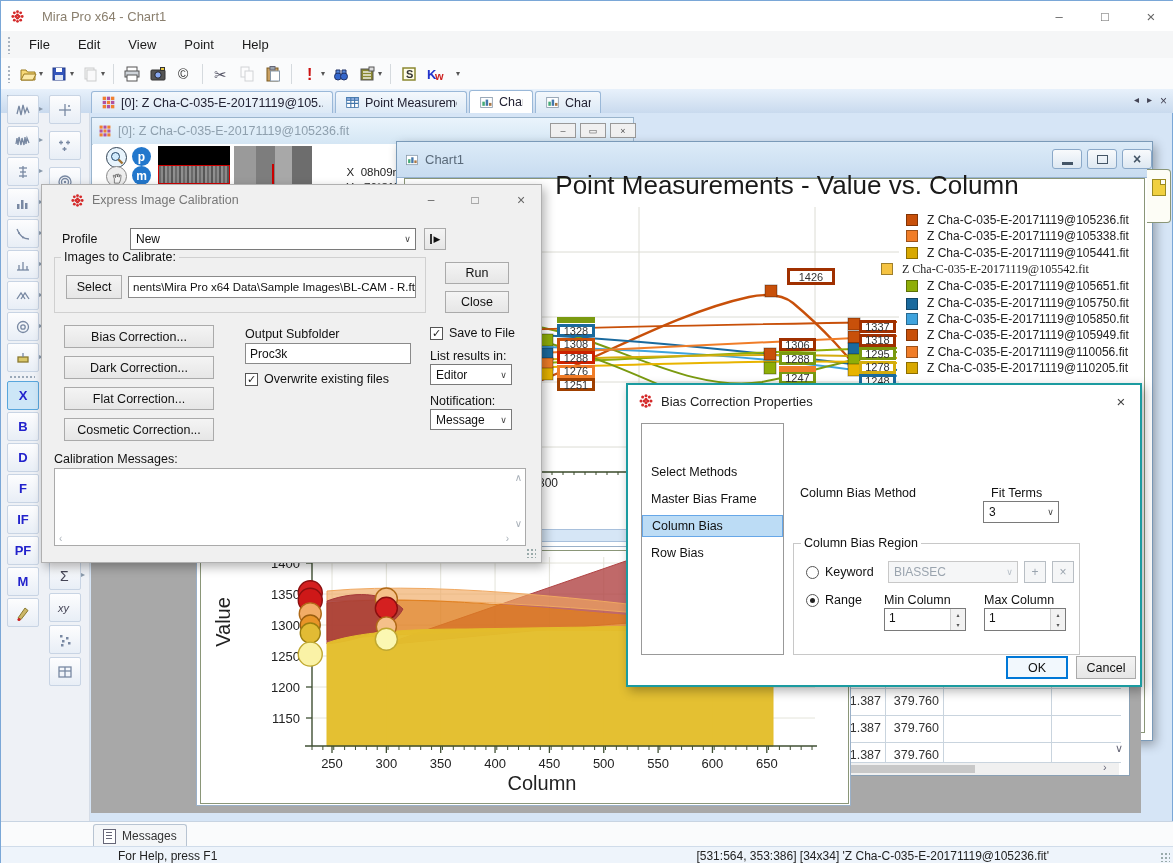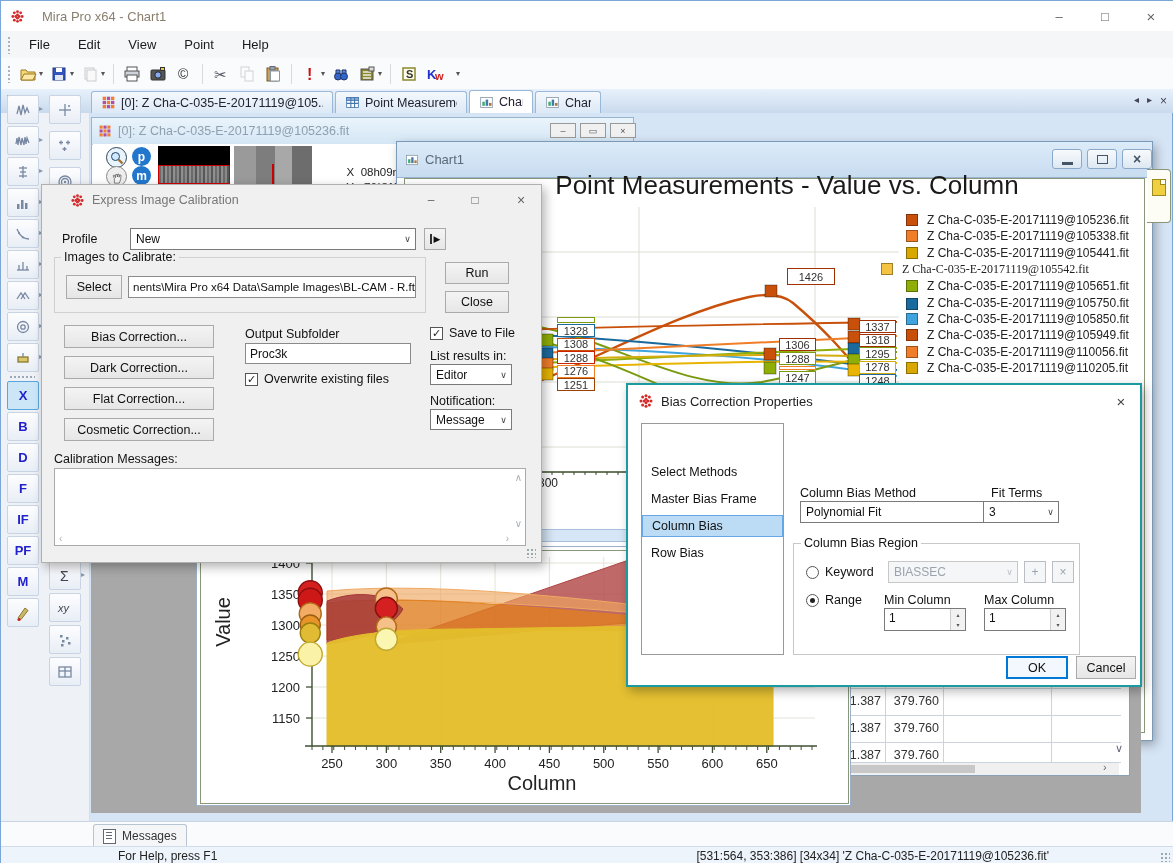--- a/index.html
+++ b/index.html
@@ -51,21 +51,21 @@
   #iw-content{position:absolute;left:1px;top:68px;width:541px;height:399px;background:#a0a0a0;}
   .coordtxt{position:absolute;font-size:11.5px;color:#222;white-space:pre;}
   
   #chart1-window{left:395px;top:140px;width:757px;height:600px;background:#fff;border:1px solid #7a9ab8;box-sizing:border-box;}
   #c1-title{height:35px;background:linear-gradient(#dcebf8,#c8dcf0);border-bottom:1px solid #98b4d2;
     display:flex;align-items:center;gap:6px;padding:0 8px;font-size:13px;color:#5a6a7a;}
   .c1btn{position:absolute;width:30px;height:20px;top:7px;background:linear-gradient(#f8fafc,#dde8f2);
     border:1px solid #8aa8c8;border-radius:3px;display:flex;align-items:center;justify-content:center;color:#456;box-sizing:border-box;}
   #c1-content{position:absolute;left:7px;top:36px;right:7px;bottom:7px;background:#fff;border:1px solid #8a9678;}
   #c1-charttitle{position:absolute;left:110px;top:28px;width:560px;text-align:center;font-size:26px;color:#1a1a1a;}
-  .lblbox{position:absolute;background:#fff;border:1px solid #ef4444;font-size:11px;color:#333;
+  .lblbox{position:absolute;background:#fff;border:3px solid #ef4444;font-size:11px;color:#333;
     display:flex;align-items:center;justify-content:center;box-sizing:border-box;}
   .legend-row{position:absolute;display:flex;align-items:center;gap:9px;height:15px;}
   .legend-sq{width:12px;height:12px;border:1px solid rgba(0,0,0,.35);box-sizing:border-box;}
   .legend-txt{font-size:12px;color:#222;white-space:nowrap;}
   #c1-scrollstrip{position:absolute;left:130px;top:387px;width:106px;height:13px;background:#d6e6f6;border:1px solid #a8c0dc;box-sizing:border-box;}
   #side-tab{left:1146px;top:168px;width:24px;height:54px;background:#fdfdf6;border:1px solid #8a9678;
     border-left:none;border-radius:0 4px 4px 0;box-sizing:border-box;}
   
   #backdrop{left:90px;top:545px;width:1050px;height:267px;background:#a8a8a8;}
   #table-window{left:833px;top:640px;width:296px;height:135px;background:#fff;border:1px solid #8aa0b4;box-sizing:border-box;}
@@ -969,24 +969,20 @@
     </div>
     <div class="dxbtn" style="left:482px;top:8px;font-size:15px;color:#444;">×</div>
     <div id="bias-nav">
         <div class="bnav" style="top: 8px;">Select Methods</div>
         <div class="bnav" style="top: 35px;">Master Bias Frame</div>
         <div class="bnav sel" style="top: 62px;">Column Bias</div>
         <div class="bnav" style="top: 89px;">Row Bias</div>
       </div>
 
     <div class="lab" style="left:172px;top:101px;">Column Bias Method</div>
-    <div class="combo" style="left:172px;top:116px;width:218px;height:22px;">
-      <span class="cv">Polynomial Fit</span>
-        <span class="chev">∨</span>
-      </div>
     <div class="lab" style="left:355px;top:101px;margin-left:8px;">Fit Terms</div>
     <div class="combo" style="left:355px;top:116px;width:76px;height:22px;">
       <span class="cv">3</span>
         <span class="chev">∨</span>
       </div>
 
     <div class="groupbox" style="left:165px;top:158px;width:287px;height:112px;border-color:#c8c8c8;"></div>
     <div class="grouplab" style="left:173px;top:151px;background:#fff;">Column Bias Region</div>
     <div class="radio" style="left:178px;top:180px;">
       <span class="rcirc"></span>

